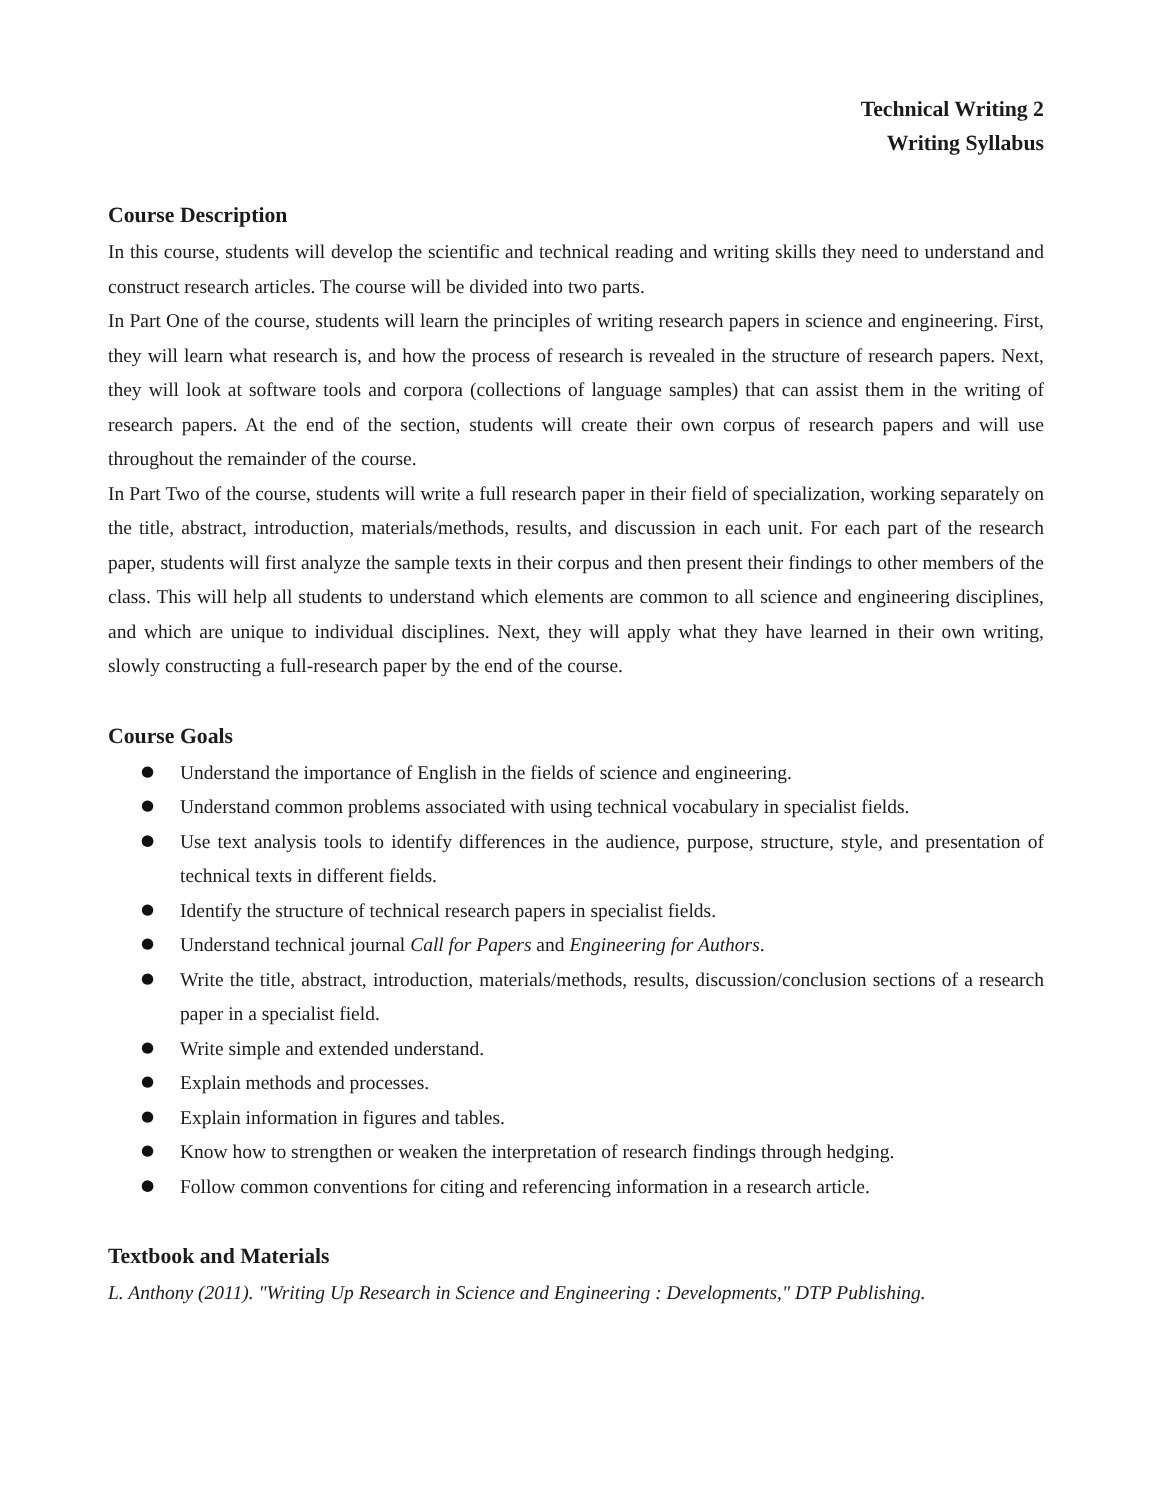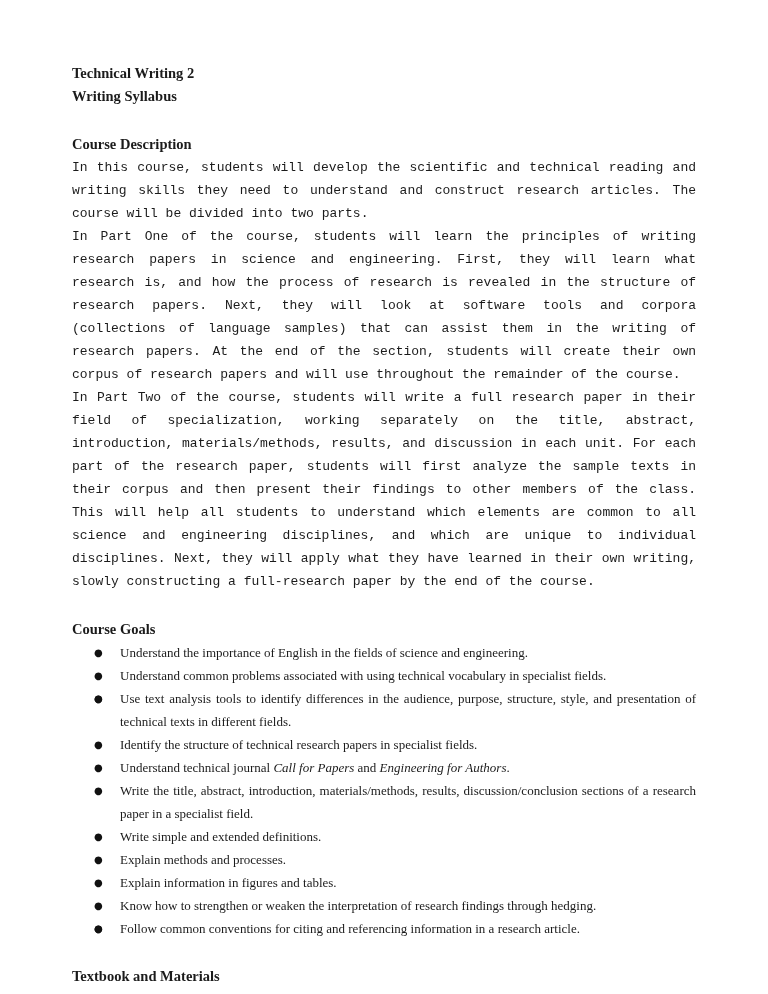--- a/index.html
+++ b/index.html
@@ -11,36 +11,35 @@
   }
   .page {
     width: 768px;
     min-height: 994px;
     background: #ffffff;
     padding: 62px 72px 40px 72px;
     font-size: 13px;
     line-height: 23px;
   }
   .doc-title {
-    text-align: left;
+    text-align: right;
     font-weight: bold;
     font-size: 14.5px;
     line-height: 23px;
   }
   .section-heading {
     font-weight: bold;
     font-size: 14.5px;
     line-height: 23px;
     margin-top: 25px;
   }
   .doc-title + .section-heading-wrap { margin-top: 24px; }
   .body-par {
     text-align: justify;
     line-height: 23px;
-    font-family: Liberation Mono, monospace;
   }
   ul.goals {
     list-style: none;
     margin: 0;
   }
   ul.goals li {
     position: relative;
     padding-left: 48px;
     text-align: justify;
     line-height: 23px;
@@ -79,21 +78,21 @@
 
   <h2 class="section-heading">Course Goals</h2>
   <ul class="goals">
     <li><span class="bullet">●</span><span><span>Understand the importance of English in the fields of science and engineering.</span></span></li>
     <li><span class="bullet">●</span><span><span>Understand common problems associated with using technical vocabulary in specialist fields.</span></span></li>
     <li><span class="bullet">●</span></li>
     <li><span class="bullet">●</span><span><span>Use text analysis tools to identify differences in the audience, purpose, structure, style, and presentation of technical texts in different fields.</span></span></li>
     <li><span class="bullet">●</span><span><span>Identify the structure of technical research papers in specialist fields.</span></span></li>
     <li><span class="bullet">●</span><span><span>Understand technical journal </span><em>Call for Papers</em><span> and </span><em>Engineering for Authors</em><span>.</span></span></li>
     <li><span class="bullet">●</span><span><span>Write the title, abstract, introduction, materials/methods, results, discussion/conclusion sections of a research paper in a specialist field.</span></span></li>
-    <li><span class="bullet">●</span><span><span>Write simple and extended definitions.</span></span></li>
+    <li><span class="bullet">●</span><span><span>Write simple and extended understand.</span></span></li>
     <li><span class="bullet">●</span><span><span>Explain methods and processes.</span></span></li>
     <li><span class="bullet">●</span><span><span>Explain information in figures and tables.</span></span></li>
     <li><span class="bullet">●</span><span><span>Know how to strengthen or weaken the interpretation of research findings through hedging.</span></span></li>
     <li><span class="bullet">●</span></li>
     <li><span class="bullet">●</span><span><span>Follow common conventions for citing and referencing information in a research article.</span></span></li>
   </ul>
 
   <h2 class="section-heading">Textbook and Materials</h2>
   <p class="citation">L. Anthony (2011). "Writing Up Research in Science and Engineering : Developments," DTP Publishing.</p>
 

